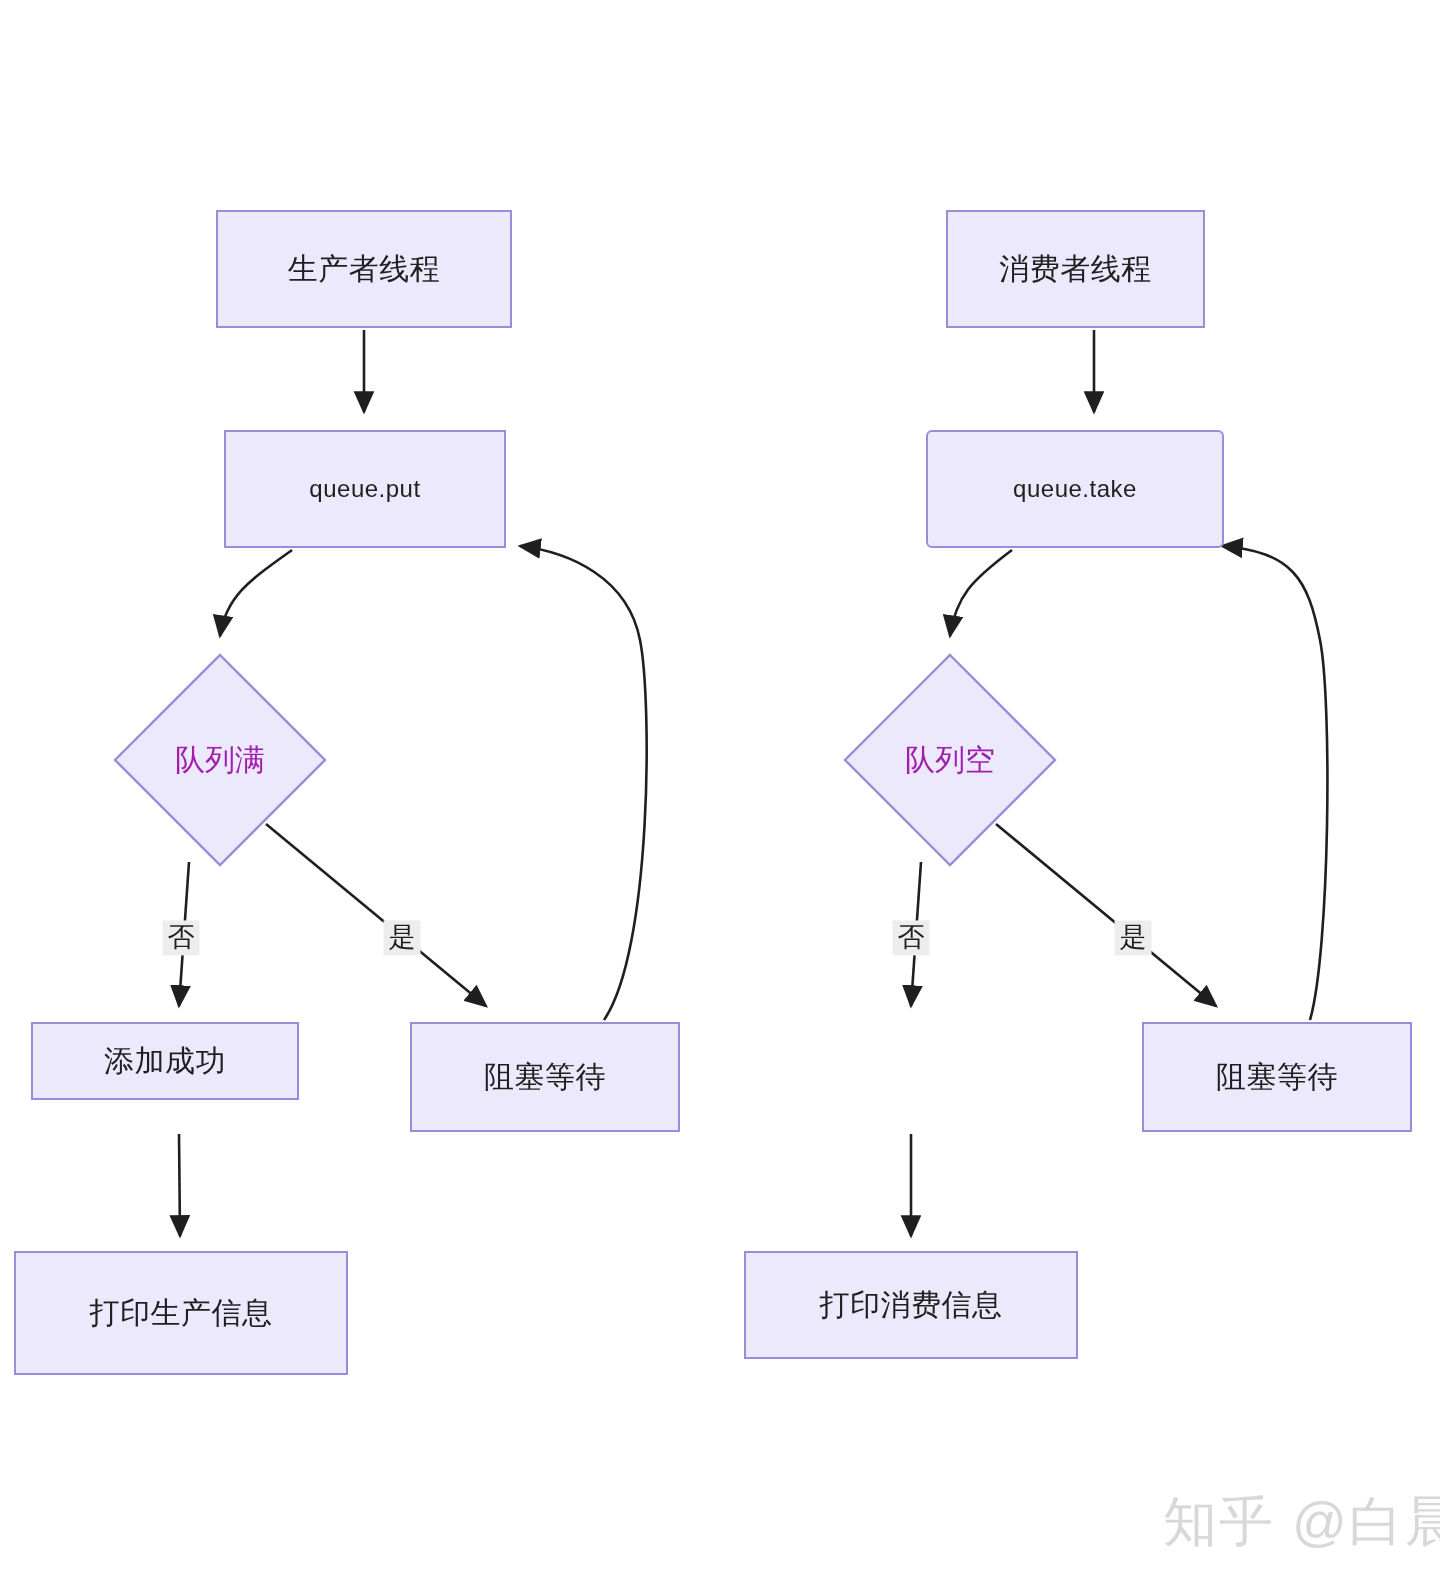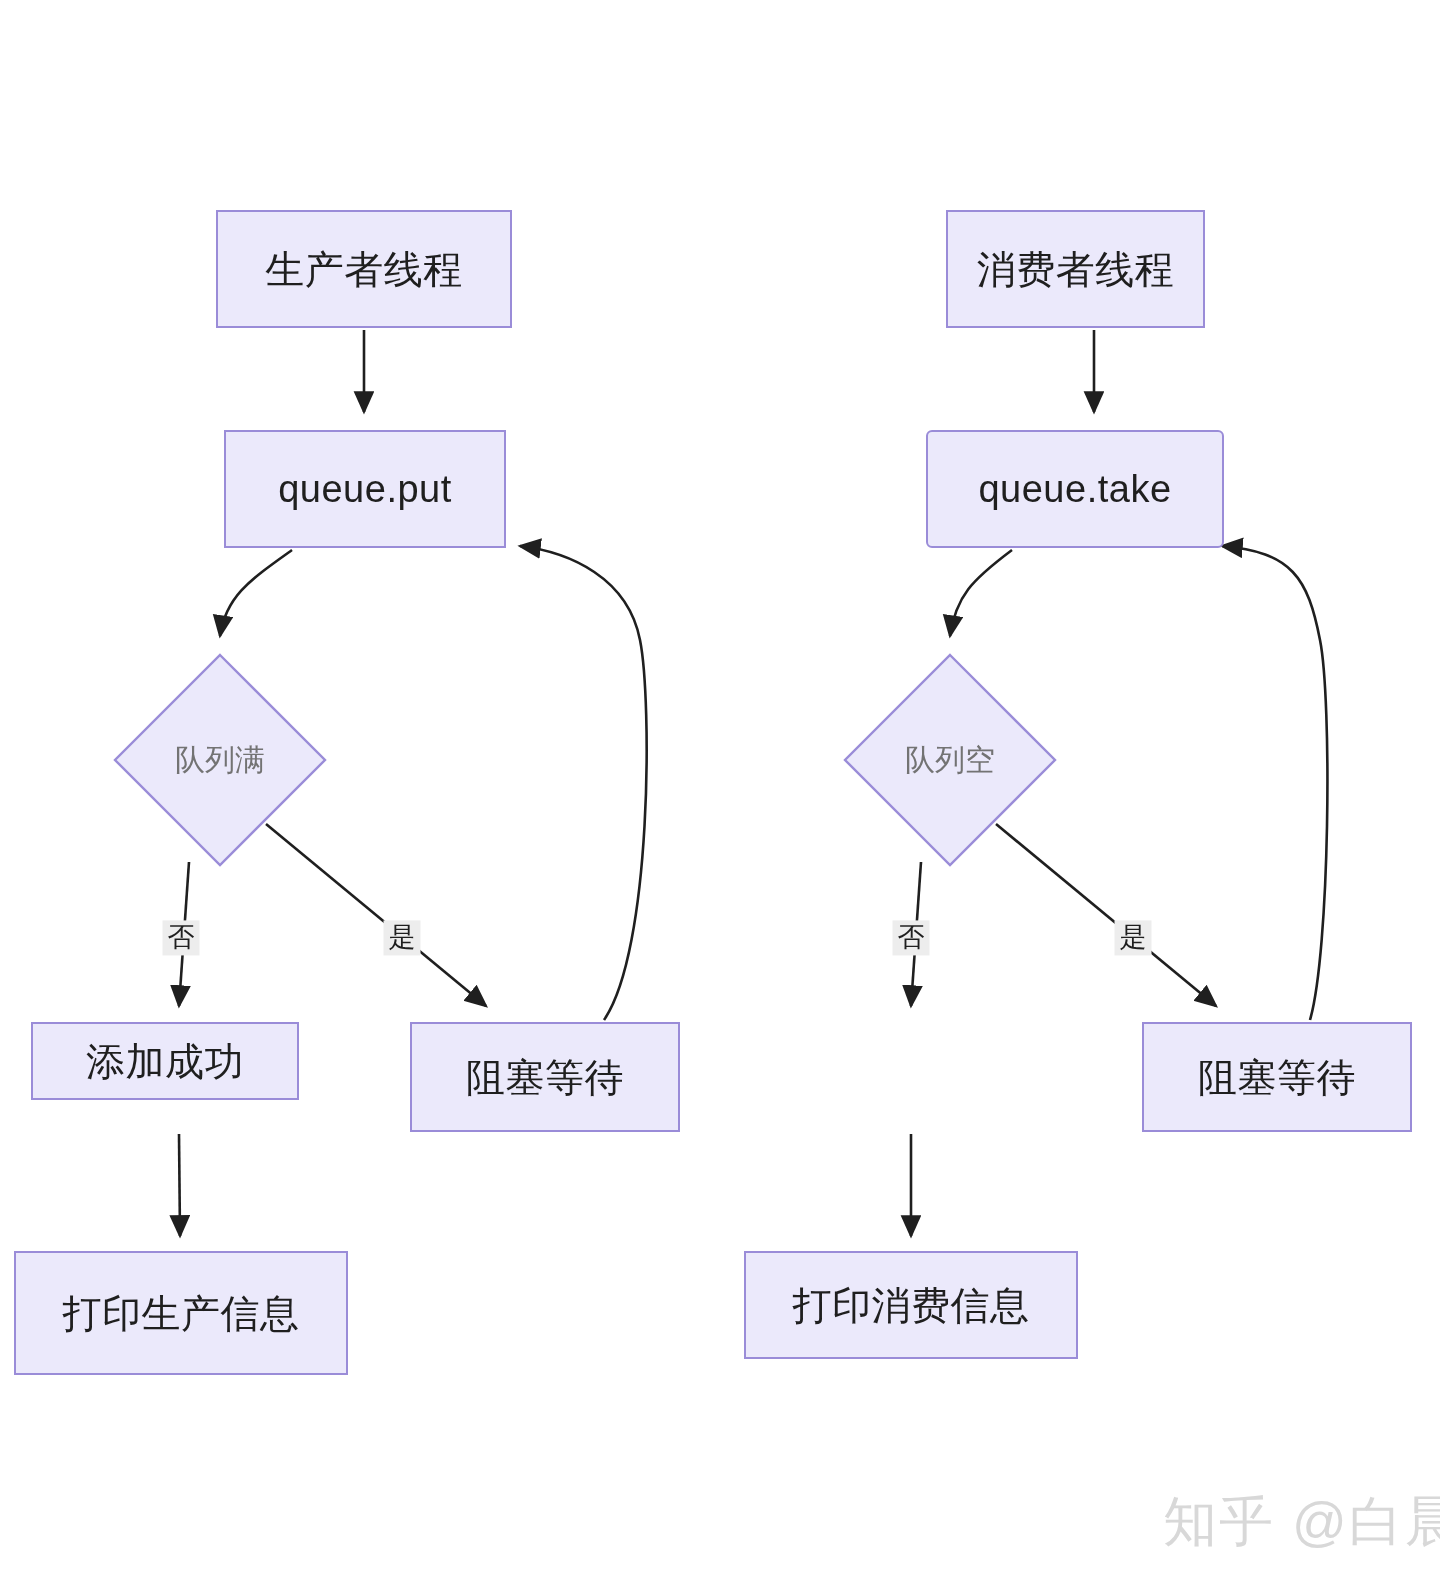--- a/index.html
+++ b/index.html
@@ -28,48 +28,48 @@
   }
   .node {
     position: absolute;
     box-sizing: border-box;
     background: #EBE9FB;
     border: 2px solid #9A8CD8;
     display: flex;
     align-items: center;
     justify-content: center;
     color: #1f1f1f;
-    font-size: 39px;
+    font-size: 30px;
     letter-spacing: 0.5px;
     line-height: 1;
     white-space: nowrap;
   }
   .node.latin {
-    font-size: 38px;
+    font-size: 24px;
   }
   .diamond-wrap {
     position: absolute;
   }
   .diamond-shape {
     position: absolute;
     left: 0;
     top: 0;
     width: 100%;
     height: 100%;
   }
   .diamond-label {
     position: absolute;
     left: 0;
     top: 0;
     width: 100%;
     height: 100%;
     display: flex;
     align-items: center;
     justify-content: center;
-    color: #737373;
+    color: #a21caf;
     font-size: 30px;
     white-space: nowrap;
     line-height: 1;
   }
   .edge-label {
     position: absolute;
     background: #ededed;
     color: #1f1f1f;
     font-size: 27px;
     line-height: 1.08;

